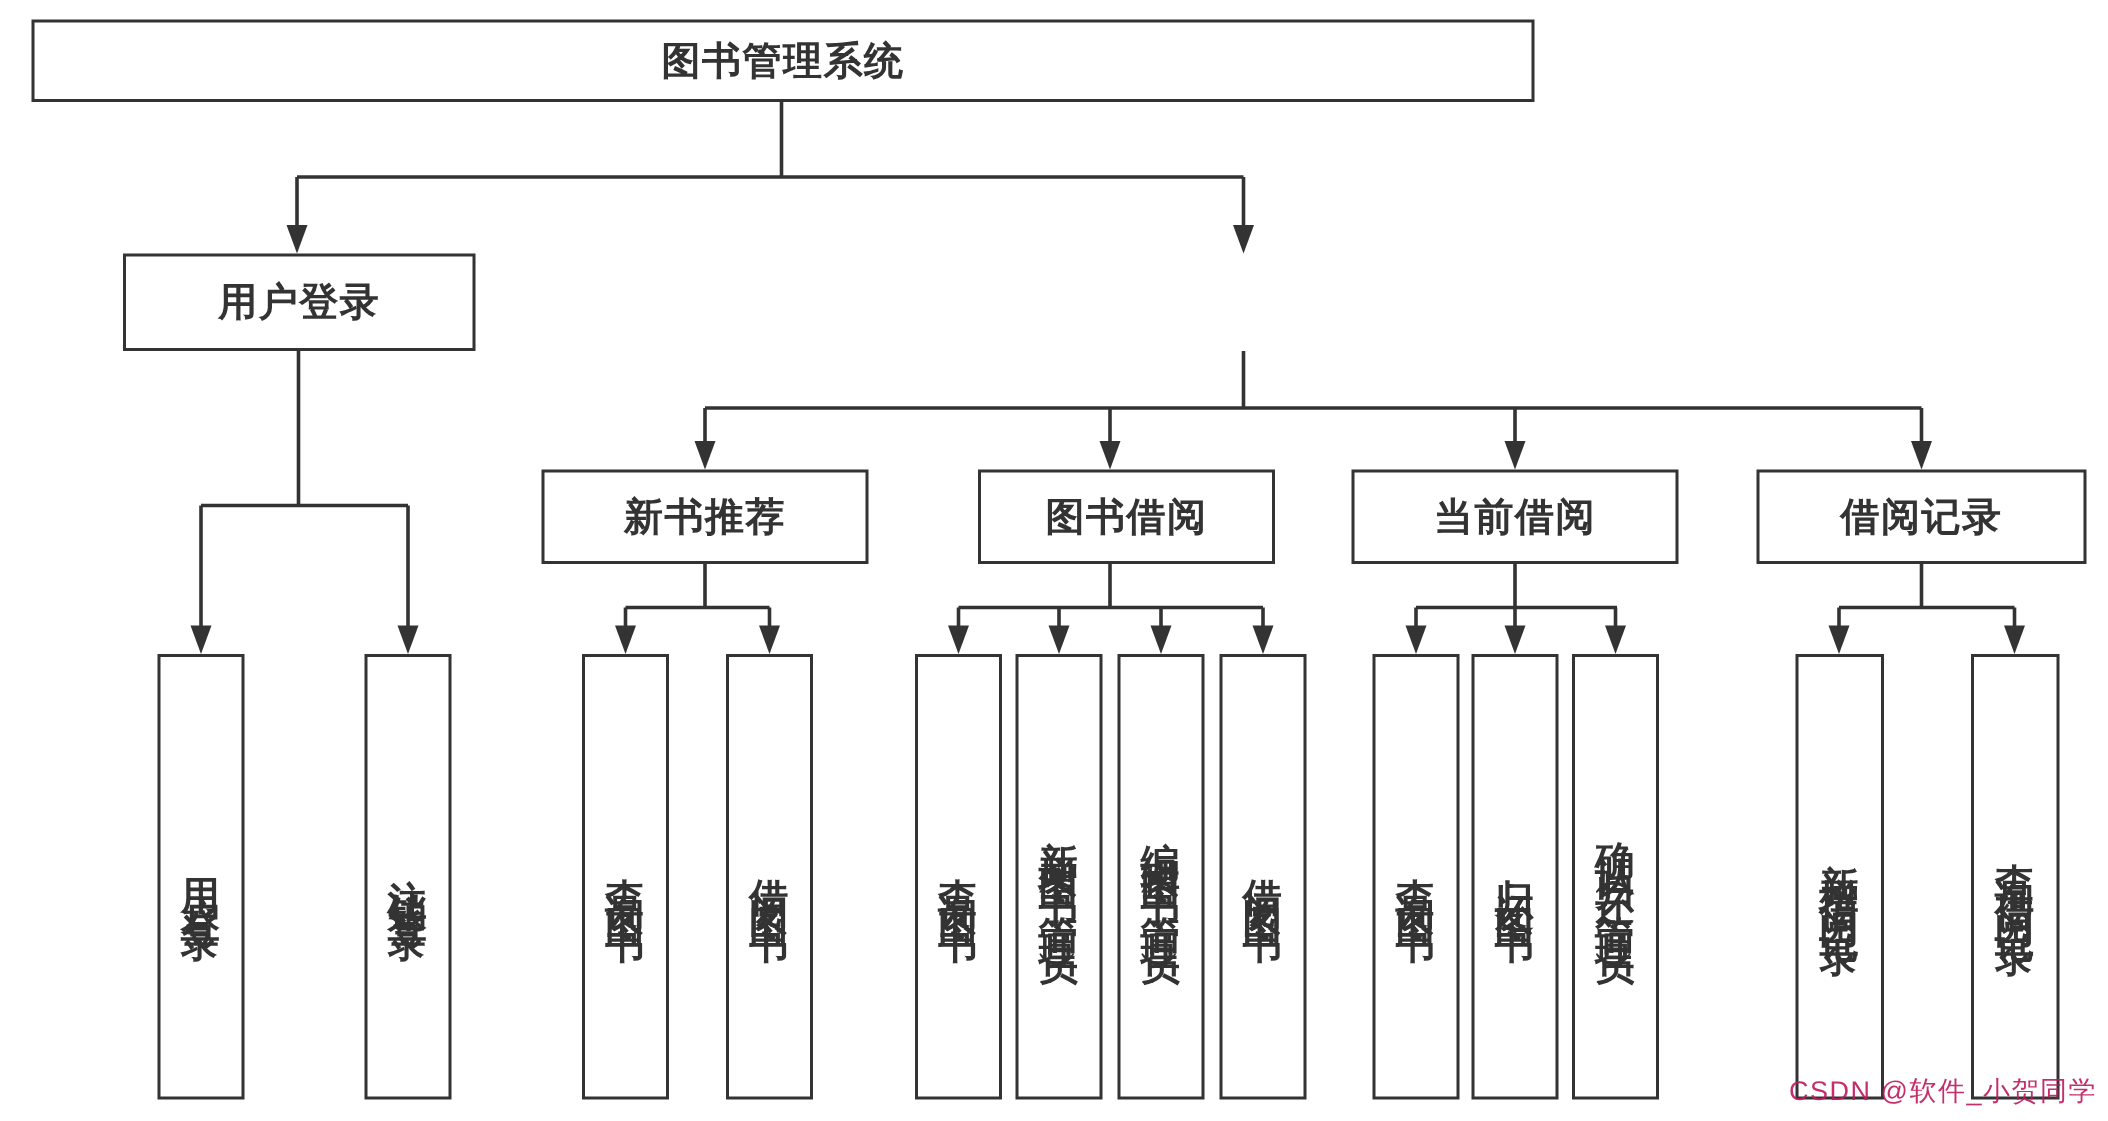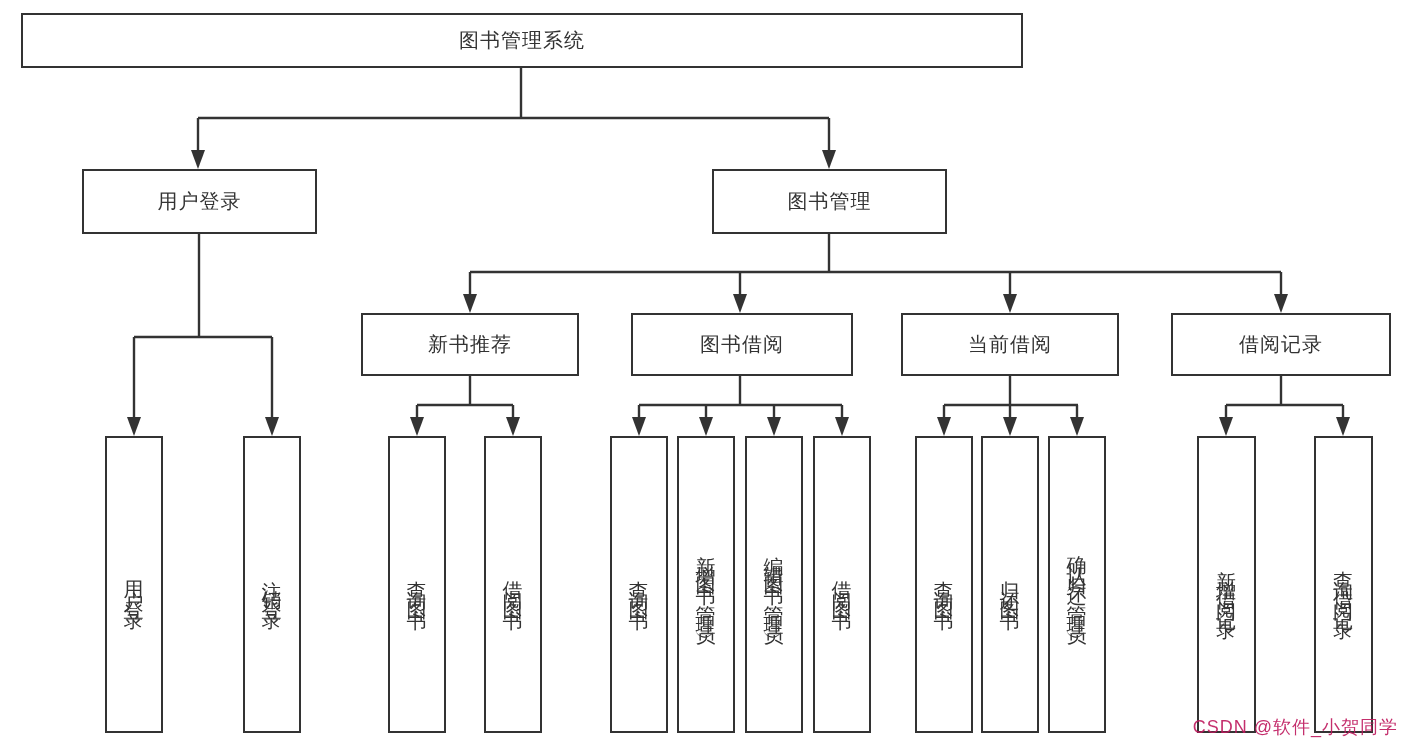--- a/index.html
+++ b/index.html
@@ -42,24 +42,25 @@
     position: absolute;
     box-sizing: border-box;
     background: #ffffff;
     border: 2.4px solid #333333;
     display: flex;
     align-items: center;
     justify-content: center;
     color: #333333;
   }
   .node .node-label {
-    font-size: 20px;
+    font-size: 26px;
     letter-spacing: 1px;
     color: #333333;
     white-space: nowrap;
+    font-weight: bold;
   }
   .node.vertical .node-label {
     writing-mode: vertical-rl;
     text-orientation: mixed;
     letter-spacing: 10px;
     white-space: normal;
     line-height: 1;
   }
   .watermark {
     position: absolute;
@@ -131,27 +132,24 @@
       <line x1="1343" y1="405" x2="1343" y2="426"></line>
       <polygon points="1336,417 1350,417 1343,436"></polygon>
     </svg>
   <div id="nodes-layer">
       <div class="node" style="left: 21px; top: 13px; width: 1002px; height: 55px;">
         <span class="node-label">图书管理系统</span>
       </div>
       <div class="node" style="left: 82px; top: 169px; width: 235px; height: 65px;">
         <span class="node-label">用户登录</span>
       </div>
-      <div class="node" style="left: 712px; top: 169px; width: 235px; height: 65px;">
-        <span class="node-label">图书管理</span>
-      </div>
       <div class="node" style="left: 361px; top: 313px; width: 218px; height: 63px;">
         <span class="node-label">新书推荐</span>
       </div>
-      <div class="node" style="left: 631px; top: 313px; width: 222px; height: 63px;">
+      <div class="node" style="left: 652px; top: 313px; width: 198px; height: 63px;">
         <span class="node-label">图书借阅</span>
       </div>
       <div class="node" style="left: 1171px; top: 313px; width: 220px; height: 63px;">
         <span class="node-label">借阅记录</span>
       </div>
       <div class="node" style="left: 901px; top: 313px; width: 218px; height: 63px;">
         <span class="node-label">当前借阅</span>
       </div>
       <div class="node vertical" style="left: 105px; top: 436px; width: 58px; height: 297px;">
         <span class="node-label">用户登录</span>

